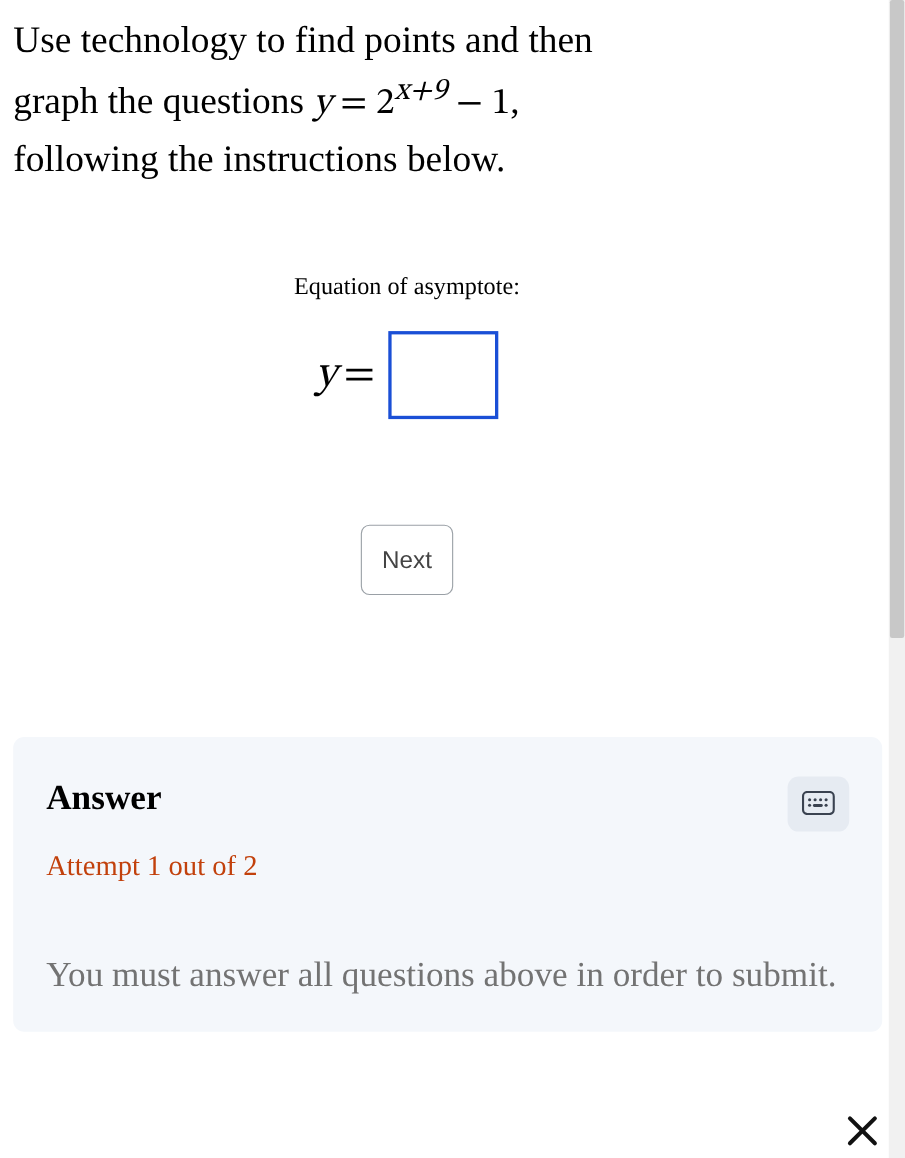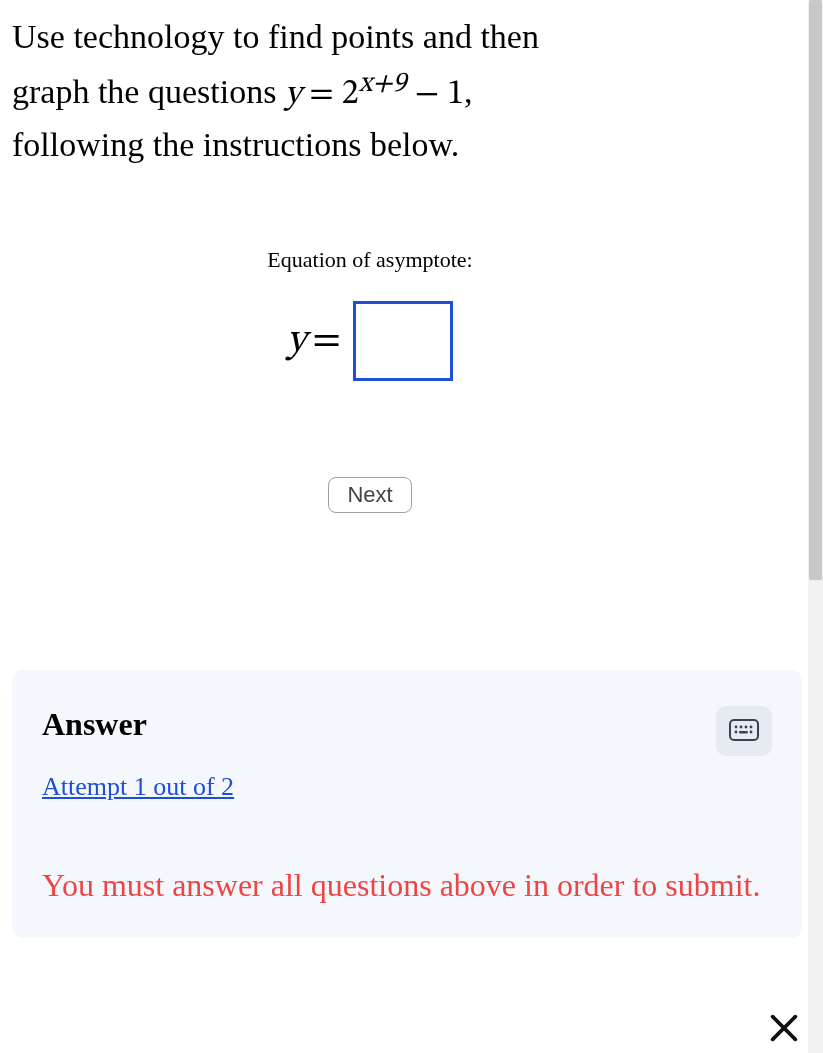--- a/index.html
+++ b/index.html
@@ -57,21 +57,21 @@
     margin-top: 96px;
     text-align: center;
   }
   .next-btn {
     font-family: Arial, Helvetica, sans-serif;
     font-size: 22px;
     color: #444;
     background: #fff;
     border: 1px solid #9aa0a6;
     border-radius: 8px;
-    padding: 4px 18px;
+    padding: 18px 18px;
     cursor: pointer;
   }
   .answer-panel {
     position: absolute;
     left: 12px;
     width: 790px;
     top: 670px;
     background: #f4f7fb;
     border-radius: 10px;
     padding: 36px 30px 30px 30px;
@@ -92,28 +92,27 @@
     border: none;
     border-radius: 10px;
     display: flex;
     align-items: center;
     justify-content: center;
     cursor: pointer;
   }
   .attempt {
     margin-top: 16px;
     font-size: 26px;
-    color: #1d4ed8;
-    text-decoration: underline;
+    color: #c2410c;
   }
   .must-answer {
     margin-top: 60px;
     font-size: 32px;
     line-height: 1.45;
-    color: #ef4444;
+    color: #737373;
   }
   .scrollbar-track {
     position: absolute;
     top: 0; right: 0;
     width: 15px;
     height: 1053px;
     background: #f1f1f1;
   }
   .scrollbar-thumb {
     position: absolute;

